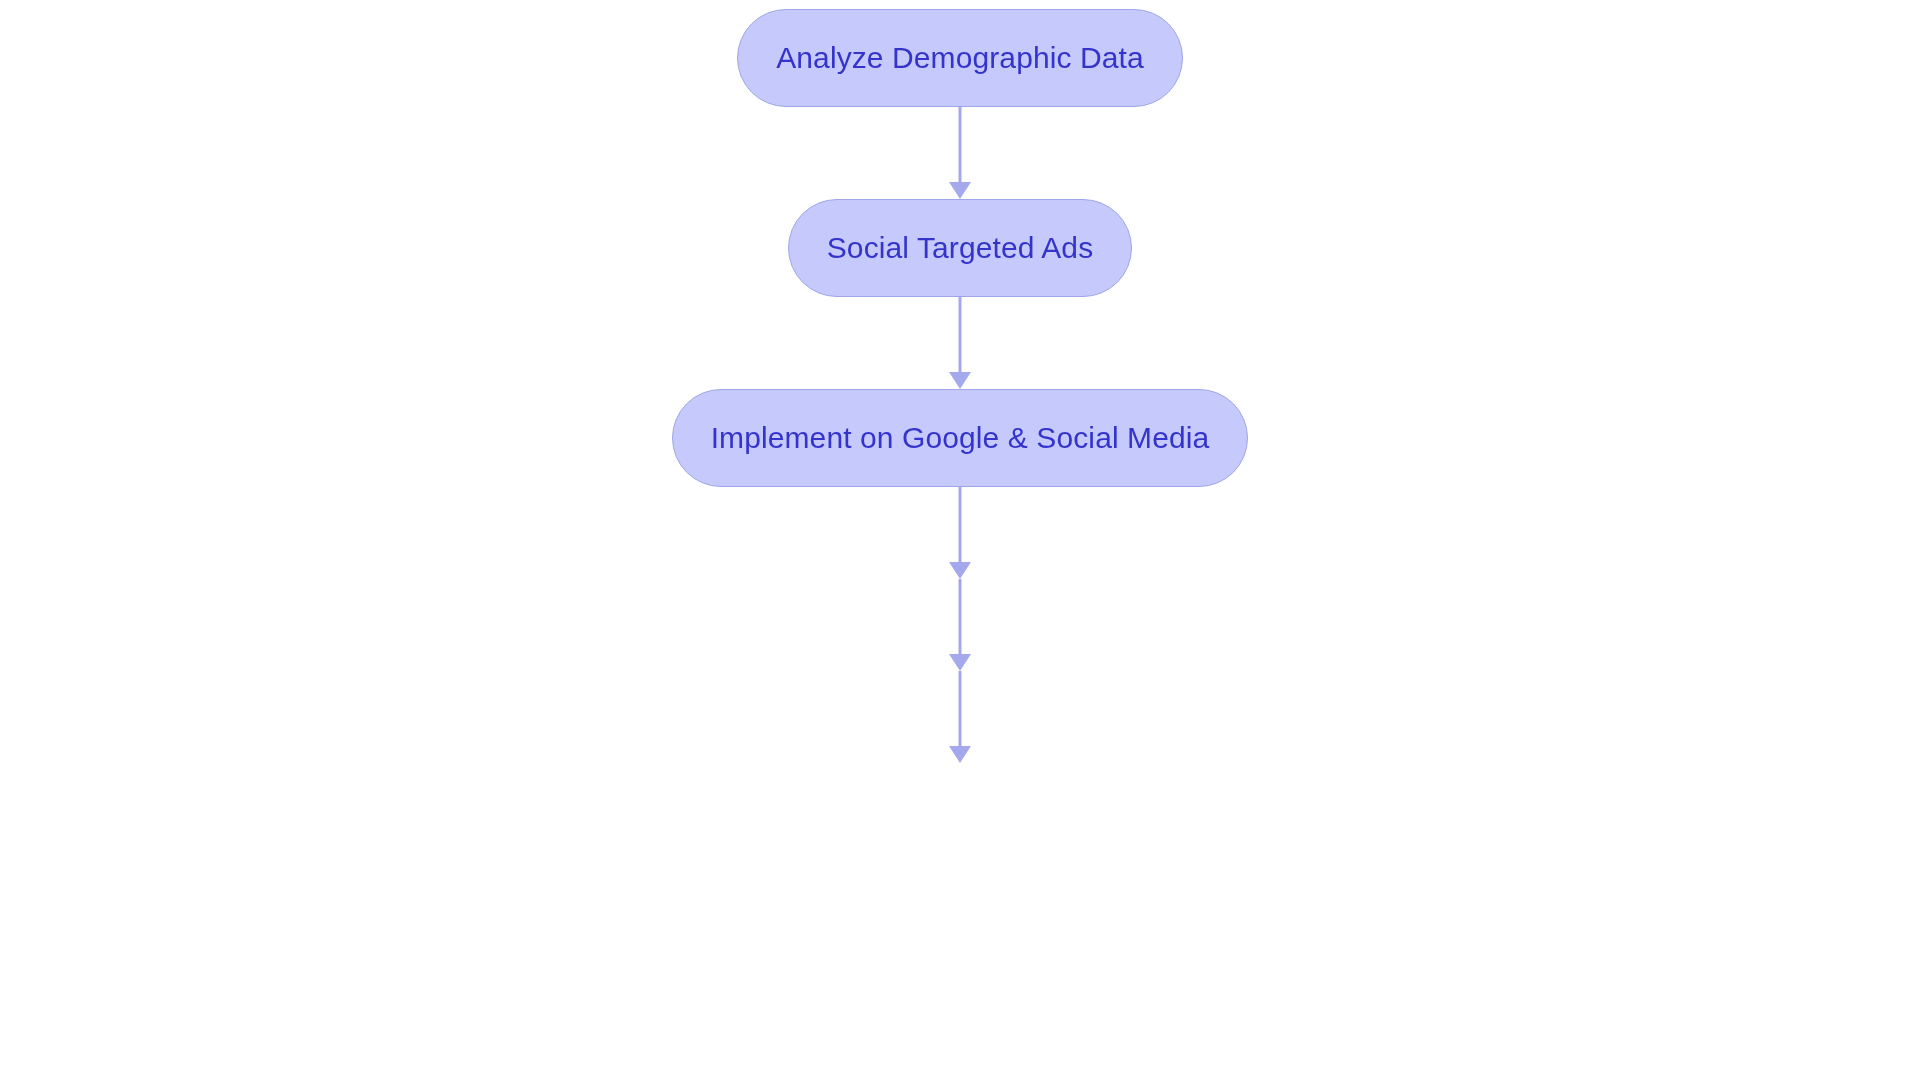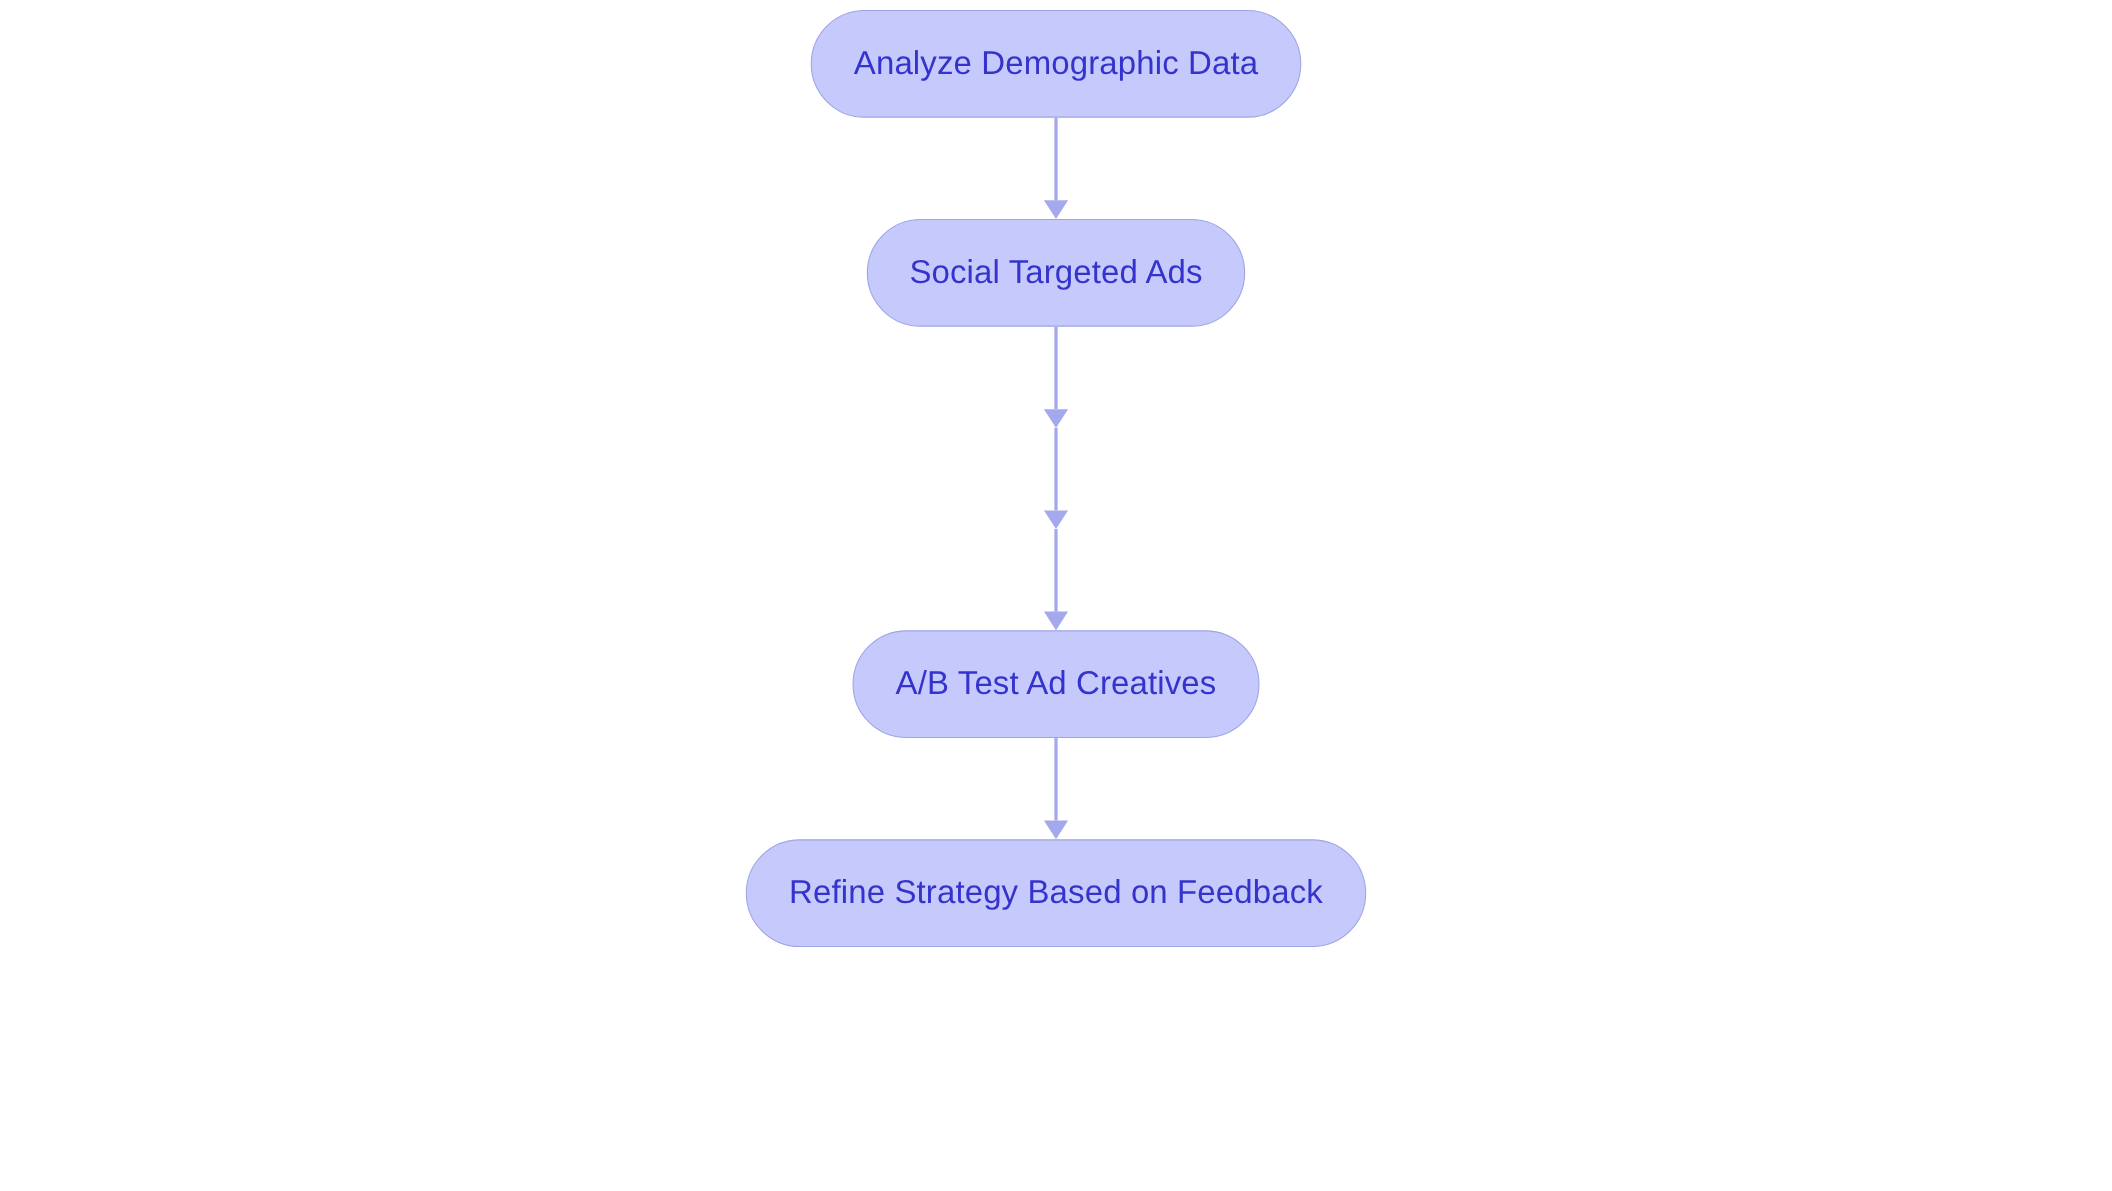--- a/index.html
+++ b/index.html
@@ -116,39 +116,36 @@
 
     <div class="node">
       <span class="node-label">Social Targeted Ads</span>
     </div>
 
     <div class="connector gap-2">
       <span class="stem"></span>
       <span class="arrowhead"></span>
     </div>
 
+    <div class="node">
+      <span class="node-label">Implement on Google &amp; Social Media</span>
+    </div>
 
     <div class="connector gap-3">
       <span class="stem"></span>
       <span class="arrowhead"></span>
     </div>
 
 
     <div class="connector gap-4">
       <span class="stem"></span>
       <span class="arrowhead"></span>
     </div>
 
-    <div class="node">
-      <span class="node-label">A/B Test Ad Creatives</span>
-    </div>
 
     <div class="connector gap-5">
       <span class="stem"></span>
       <span class="arrowhead"></span>
     </div>
 
-    <div class="node">
-      <span class="node-label">Refine Strategy Based on Feedback</span>
-    </div>
 
   </div>
 </div>
 
 </body></html>

